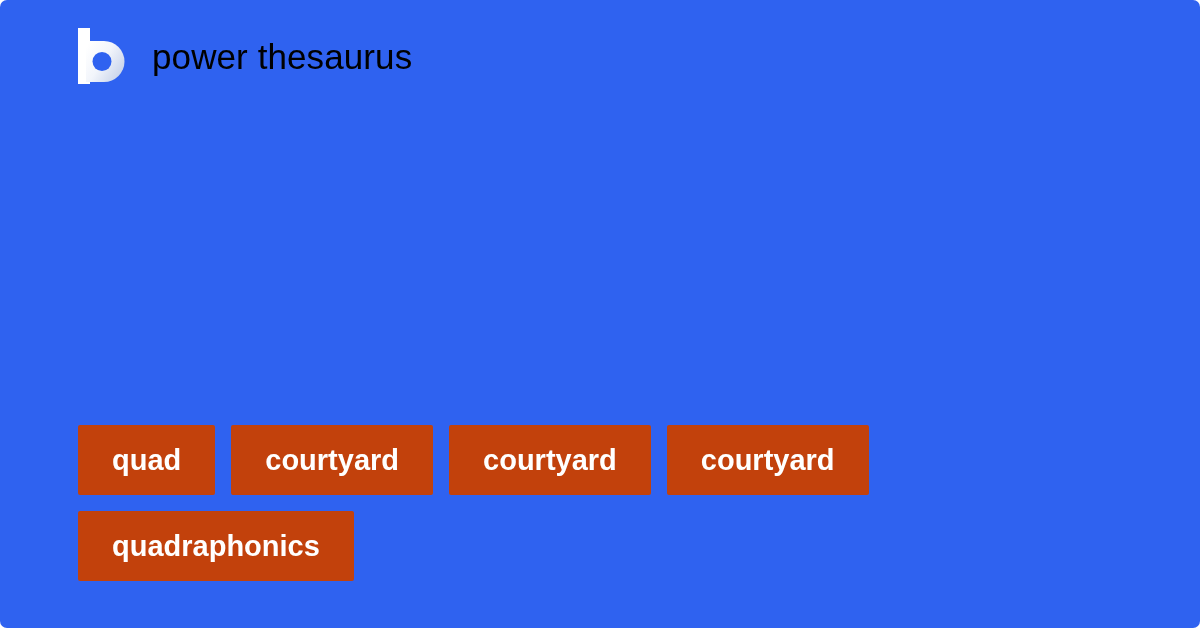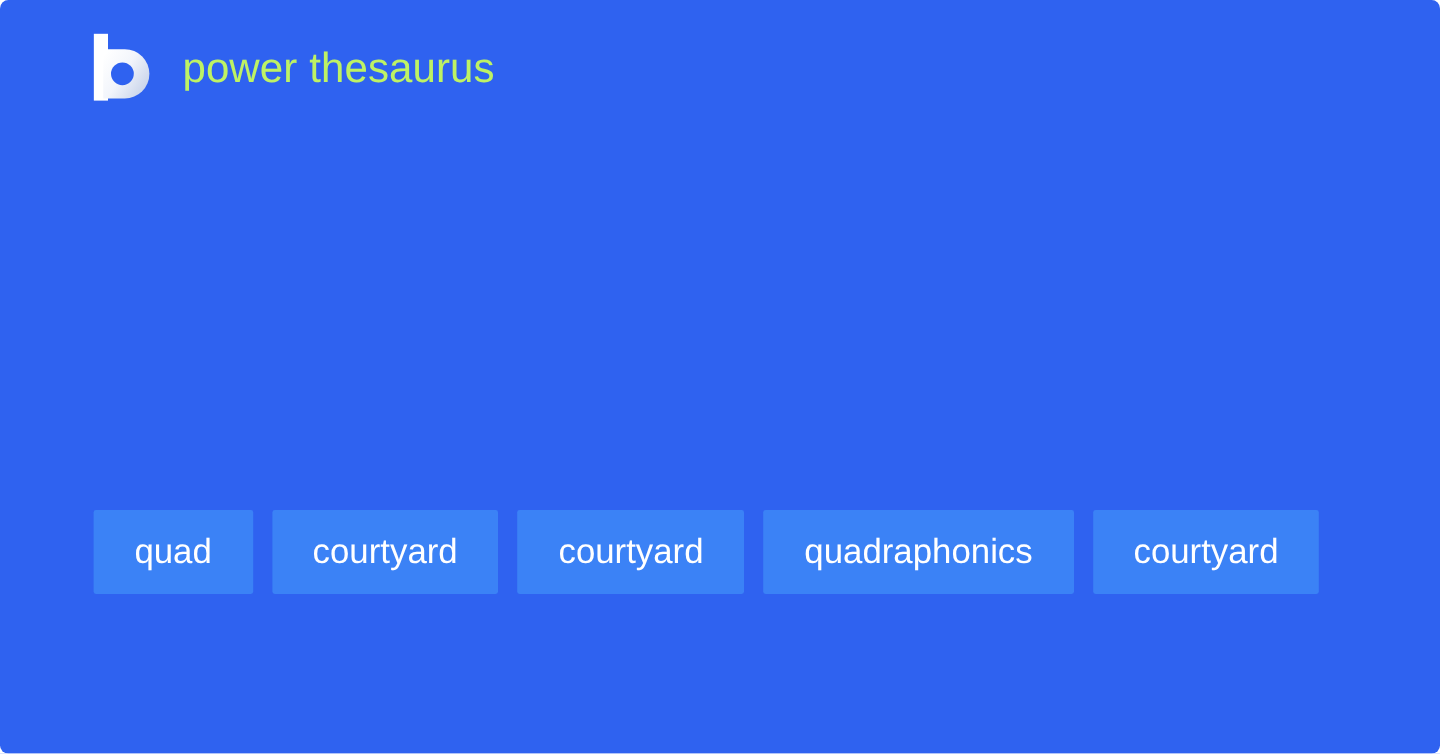--- a/index.html
+++ b/index.html
@@ -36,21 +36,21 @@
   }
 
   .logo-mark {
     width: 52px;
     height: 56px;
     display: block;
     flex: none;
   }
 
   .brand-name {
-    color: #bef264;
+    color: #000000;
     font-size: 35px;
     font-weight: 500;
     letter-spacing: 0.1px;
     line-height: 1;
     white-space: nowrap;
   }
 
   
   .headline {
     position: absolute;
@@ -76,24 +76,24 @@
     gap: 16px;
   }
 
   .chip {
     height: 70px;
     box-sizing: border-box;
     padding: 4px 34px;
     display: flex;
     align-items: center;
     justify-content: center;
-    background: #3b82f6;
+    background: #c2410c;
     color: #ffffff;
     font-size: 29px;
-    font-weight: 400;
+    font-weight: 700;
     line-height: 1;
     white-space: nowrap;
     border: 0;
     border-radius: 2px;
   }
 </style>
 </head>
 <body>
 
 <div class="card">
@@ -114,17 +114,17 @@
       <circle cx="24" cy="33.5" r="9.5" fill="#2f62f0"></circle>
     </svg>
     <span class="brand-name">power thesaurus</span>
   </div>
 
 
   <div class="chips">
     <span class="chip">quad</span>
     <span class="chip">courtyard</span>
     <span class="chip">courtyard</span>
+    <span class="chip">courtyard</span>
     <span class="chip">quadraphonics</span>
-    <span class="chip">courtyard</span>
   </div>
 
 </div>
 
 </body></html>

